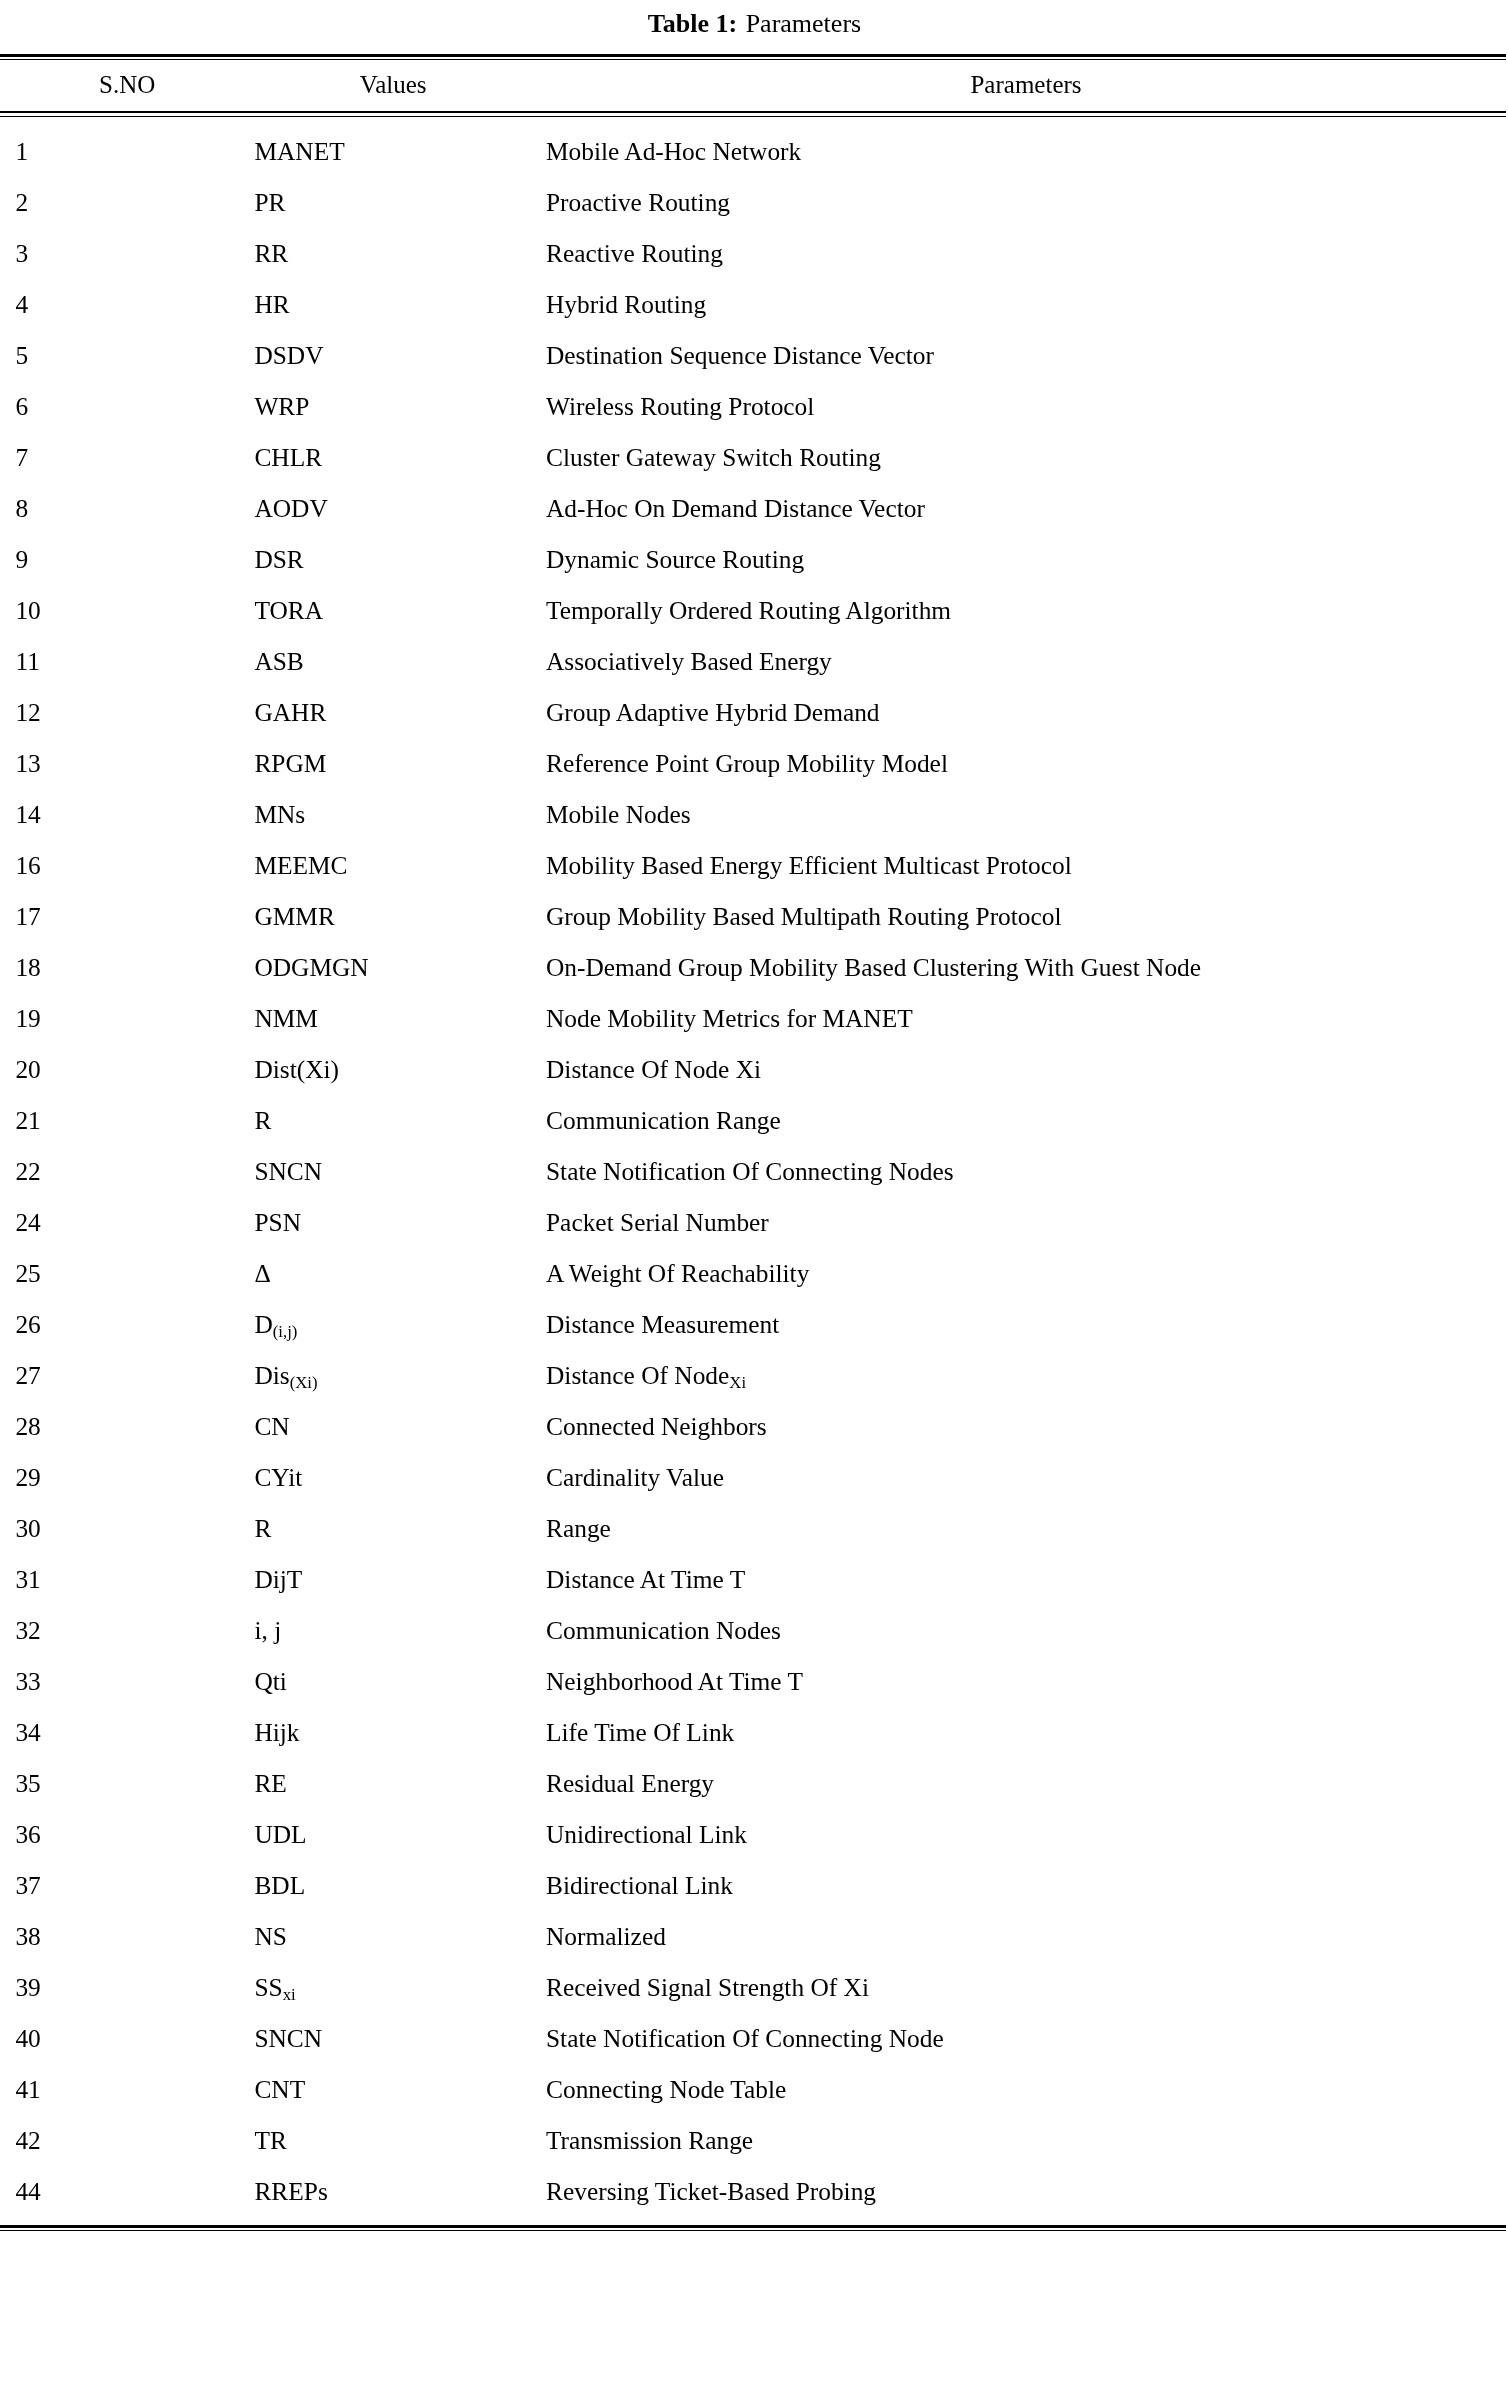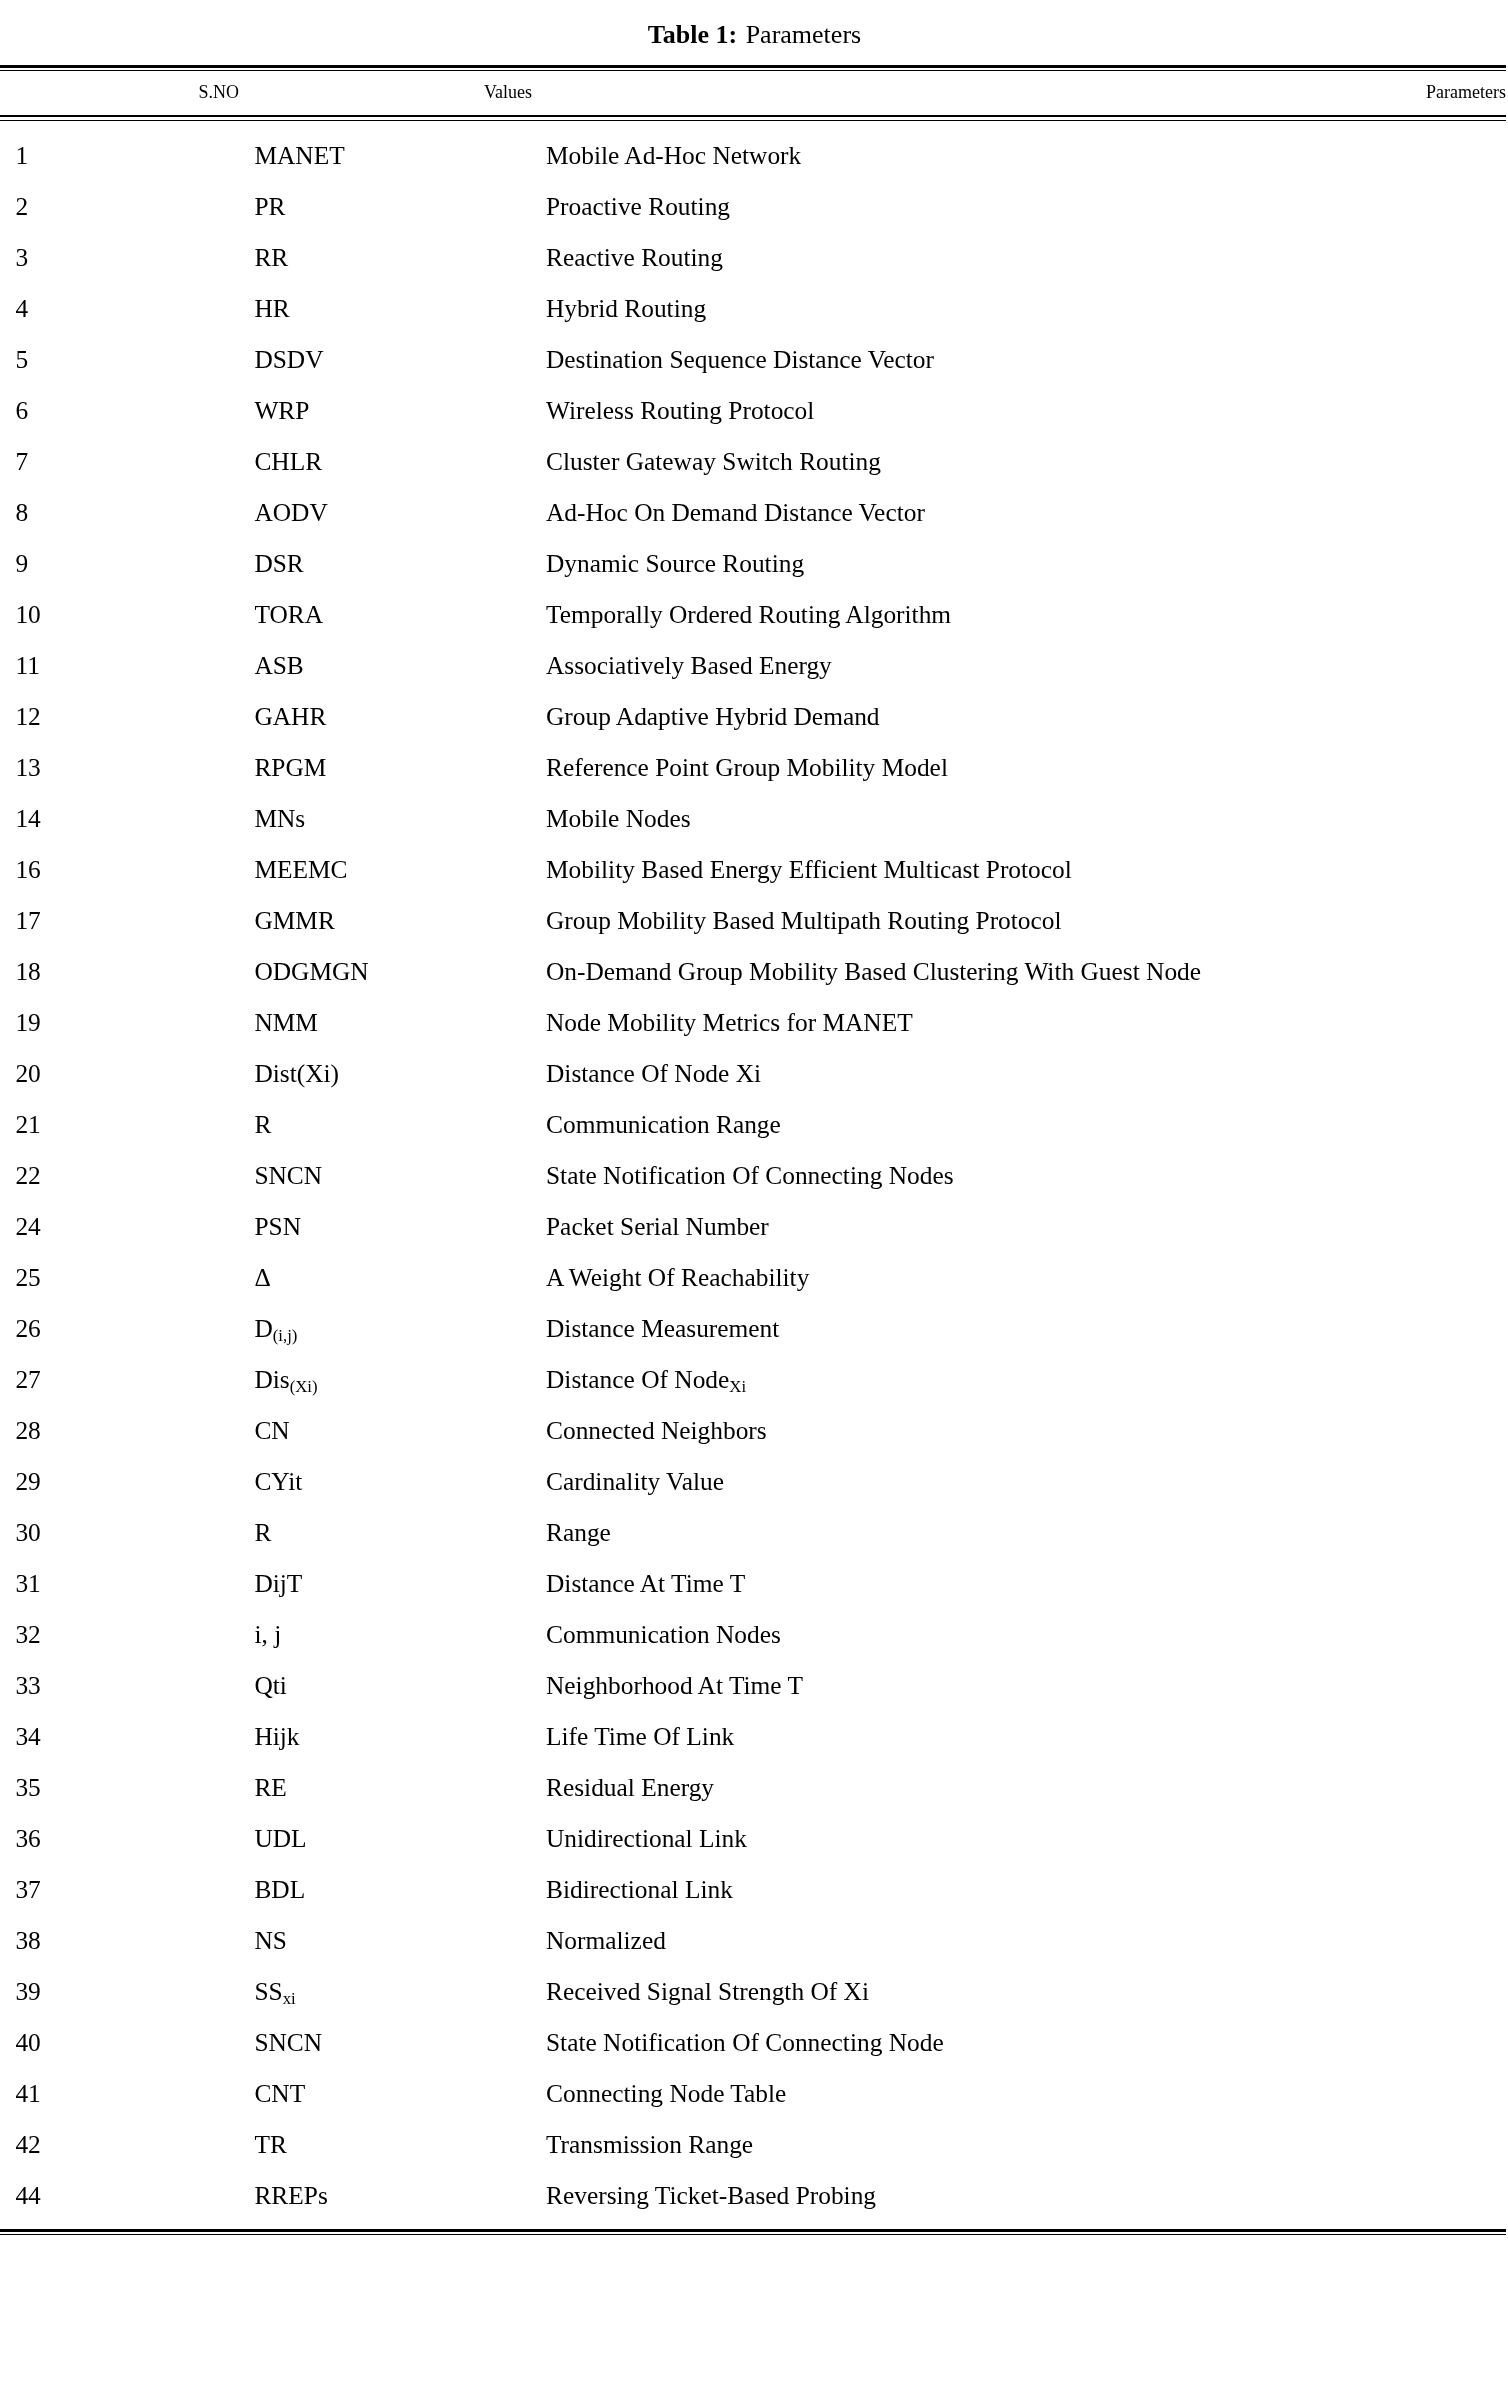--- a/index.html
+++ b/index.html
@@ -18,21 +18,21 @@
     position: relative;
     width: 1509px;
     height: 2401px;
     box-sizing: border-box;
   }
   
   .caption {
     text-align: center;
     font-size: 26px;
     line-height: 1;
-    padding-top: 22px;
+    padding-top: 11px;
     padding-bottom: 0;
     white-space: nowrap;
   }
   .caption .cap-label {
     font-weight: bold;
   }
   .caption .cap-text {
     font-weight: normal;
   }
   .caption .cap-gap {
@@ -71,22 +71,22 @@
   .rule-bot {
     border-top: 3.1px solid #000;
     border-bottom: 1.5px solid #000;
     height: 2.3px;
     padding: 0;
     line-height: 0;
     font-size: 0;
   }
   thead th {
     font-weight: normal;
-    font-size: 18px;
-    text-align: right;
+    font-size: 25px;
+    text-align: center;
     padding: 10.8px 0 12.3px 0;
     vertical-align: baseline;
     white-space: nowrap;
   }
   tbody td {
     font-size: 25.4px;
     text-align: left;
     padding: 0;
     height: 51px;
     vertical-align: middle;

